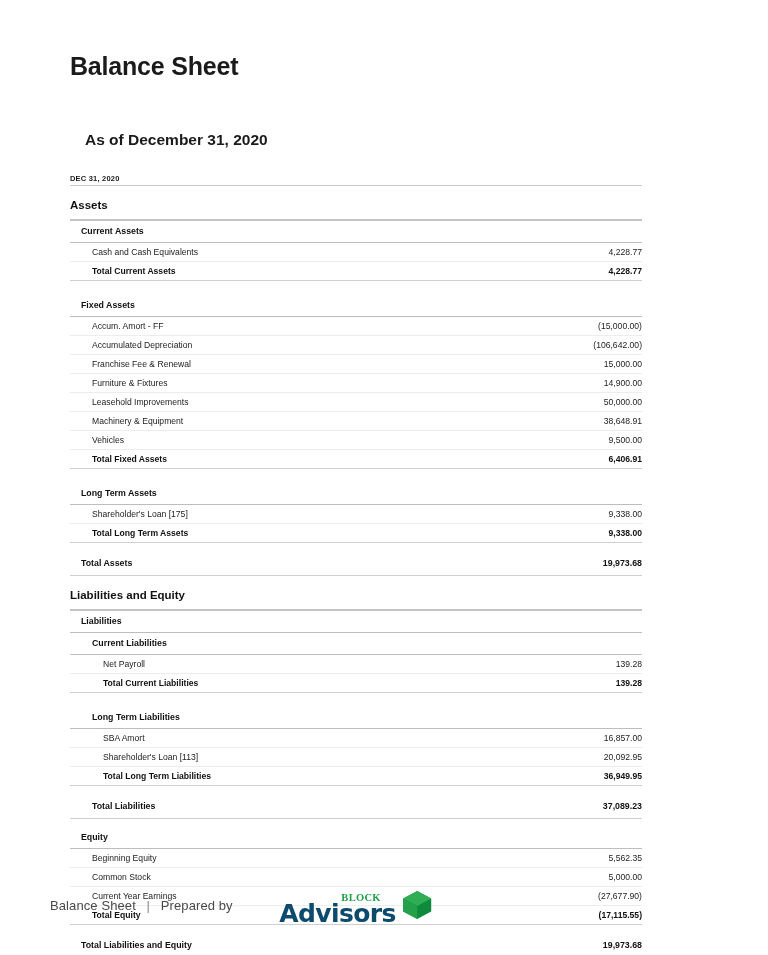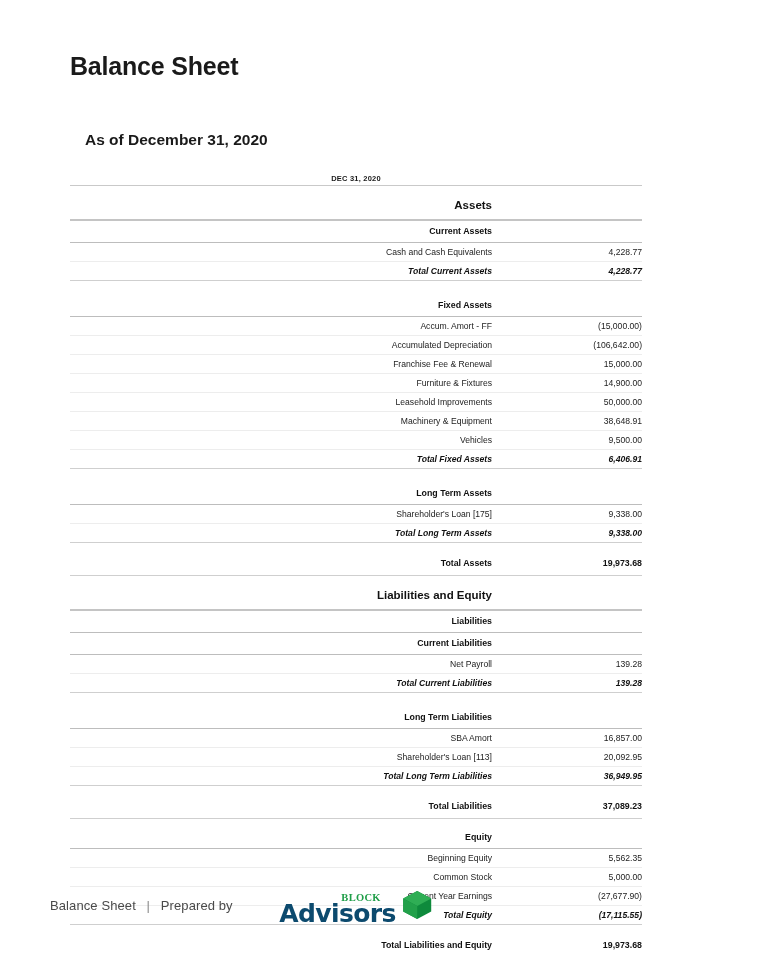--- a/index.html
+++ b/index.html
@@ -34,21 +34,21 @@
   }
   .doc-subtitle {
     font-size: 15.5px;
     font-weight: bold;
     margin: 15px;
     padding-top: 35px;
     color: #1a1a1a;
   }
   .col-header-row {
     display: flex;
-    justify-content: center;
+    justify-content: flex-start;
     padding-top: 10px;
     padding-bottom: 2px;
   }
   .col-header {
     font-size: 7.5px;
     font-weight: bold;
     letter-spacing: 0.2px;
     color: #1a1a1a;
   }
   .rule-top {
@@ -60,21 +60,21 @@
   
   .report {
     width: 100%;
     border-collapse: collapse;
     table-layout: fixed;
   }
   .report td {
     padding: 0;
     vertical-align: bottom;
   }
-  .c-label { text-align: right; }
+  .c-label { text-align: left; }
   .c-value { text-align: right; width: 150px; white-space: nowrap; }
 
   
   tr.row > td {
     font-size: 8.6px;
     height: 18px;
     line-height: 18px;
     color: #222222;
   }
 
@@ -102,21 +102,20 @@
   
   tr.item > td {
     border-bottom: 1px solid #ededed;
   }
 
   
   tr.subtotal > td {
     font-weight: bold;
     border-bottom: 1px solid #cfcfcf;
     color: #111111;
-    font-style: italic;
   }
 
   
   tr.total > td {
     font-weight: bold;
     font-size: 8.8px;
     height: 22px;
     line-height: 24px;
     border-bottom: 1px solid #cfcfcf;
     color: #111111;

